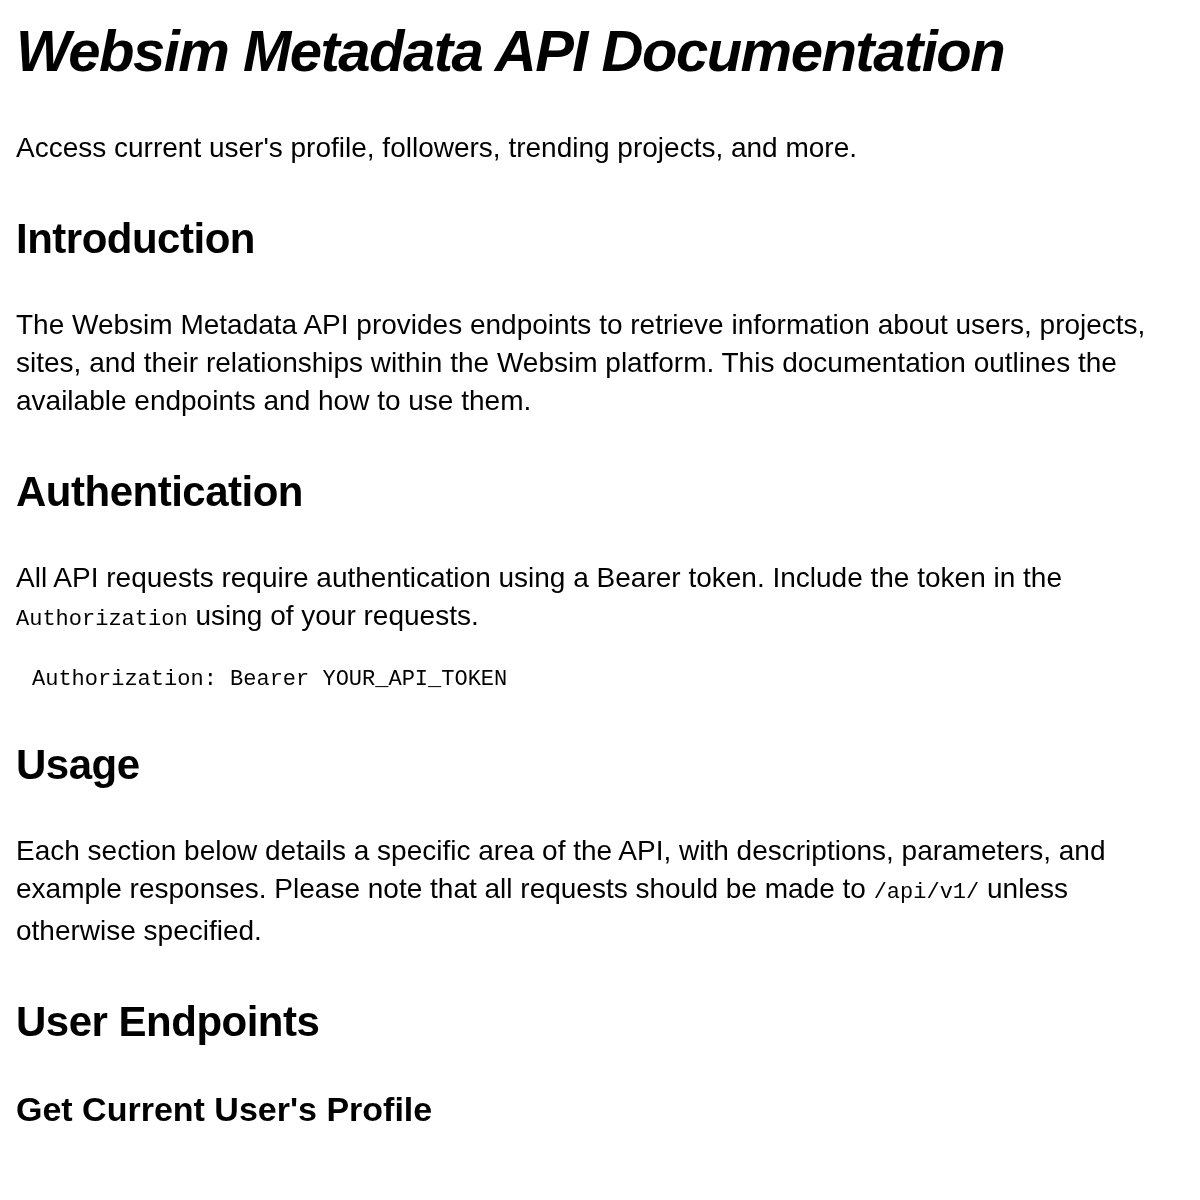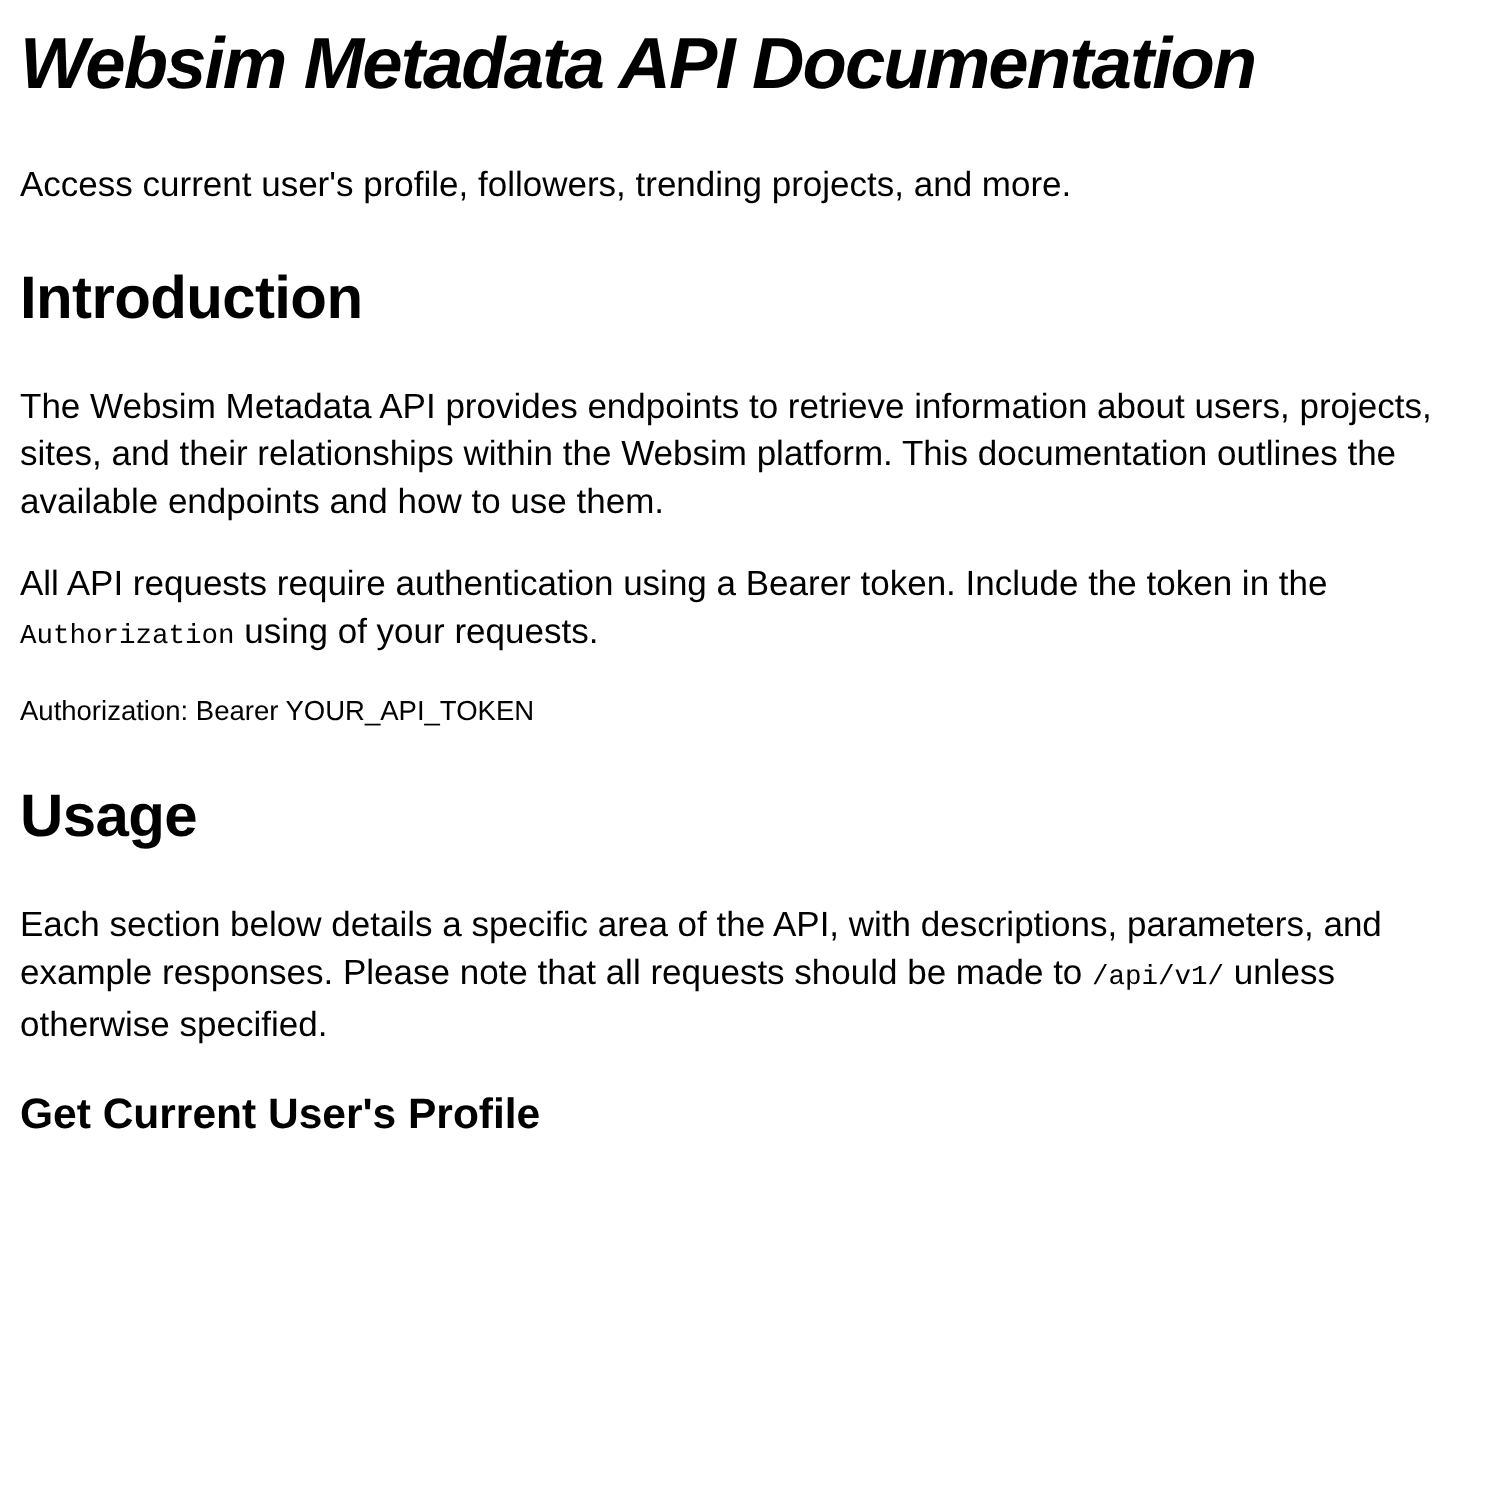--- a/index.html
+++ b/index.html
@@ -19,21 +19,21 @@
   }
   h1 {
     font-size: 58px;
     line-height: 64px;
     font-weight: 700;
     letter-spacing: -1.5px;
     margin: 19px 0 46px 0;
     font-style: italic;
   }
   h2 {
-    font-size: 48px;
+    font-size: 42px;
     line-height: 48px;
     font-weight: 700;
     letter-spacing: -0.5px;
     margin: 48px 0 43px 0;
   }
   h3 {
     font-size: 34px;
     line-height: 40px;
     font-weight: 700;
     margin: 32px 0 28px 0;
@@ -43,46 +43,48 @@
     line-height: 38px;
     margin: 28px 0;
     max-width: 1164px;
   }
   code.inline-code {
     font-family: Liberation Mono, monospace;
     font-size: 22px;
     font-weight: 400;
   }
   pre.code-block {
-    font-family: Liberation Sans, sans-serif;
+    font-family: Liberation Mono, monospace;
     font-size: 22px;
     line-height: 26px;
-    margin: 28px 0;
+    margin: 28px 16px;
     white-space: pre;
   }
 </style>
 </head>
 <body style="background: rgb(255, 255, 255); color: rgb(0, 0, 0);">
 
 <article class="doc">
 
   <h1>Websim Metadata API Documentation</h1>
 
   <p class="body">Access current user's profile, followers, trending projects, and more.</p>
 
   <h2>Introduction</h2>
 
   <p class="body">The Websim Metadata API provides endpoints to retrieve information about users, projects, sites, and their relationships within the Websim platform. This documentation outlines the available endpoints and how to use them.</p>
 
+  <h2>Authentication</h2>
 
   <p class="body"><span>All API requests require authentication using a Bearer token. Include the token in the </span><code class="inline-code">Authorization</code><span> using of your requests.</span></p>
 
   <pre class="code-block">Authorization: Bearer YOUR_API_TOKEN</pre>
 
   <h2>Usage</h2>
 
   <p class="body"><span>Each section below details a specific area of the API, with descriptions, parameters, and example responses. Please note that all requests should be made to </span><code class="inline-code">/api/v1/</code><span> unless otherwise specified.</span></p>
 
+  <h2>User Endpoints</h2>
 
 
   <h3>Get Current User's Profile</h3>
 
 </article>
 
 </body></html>

